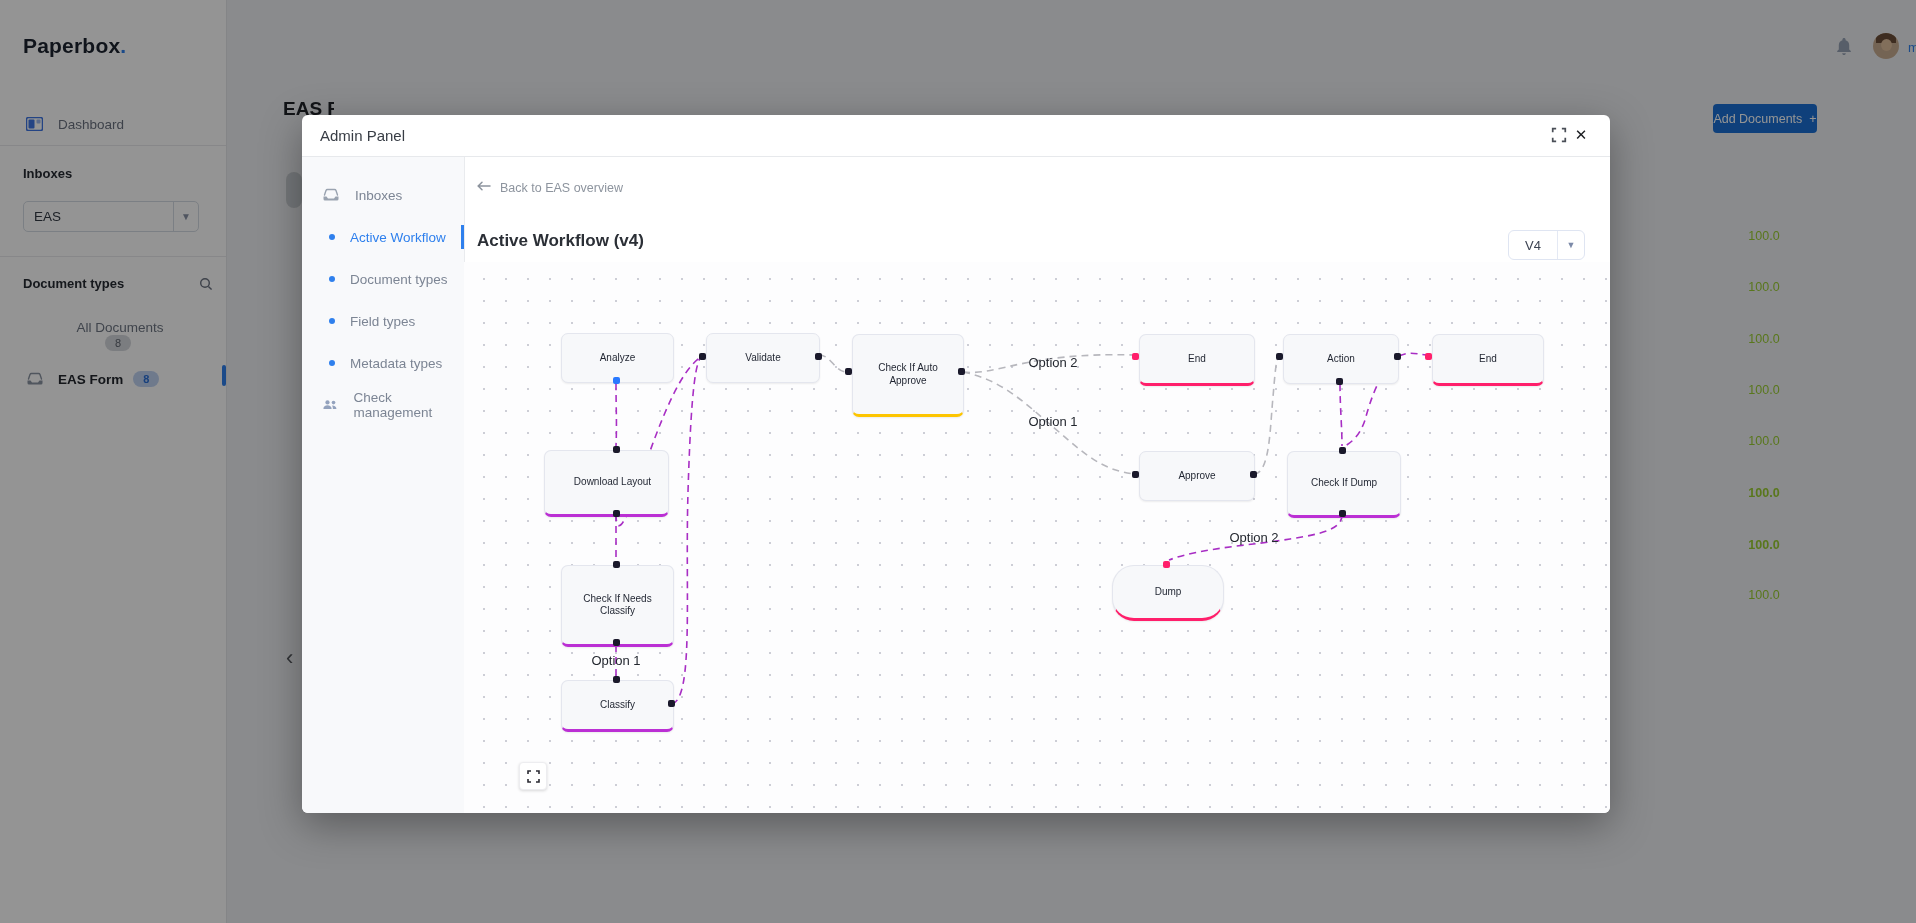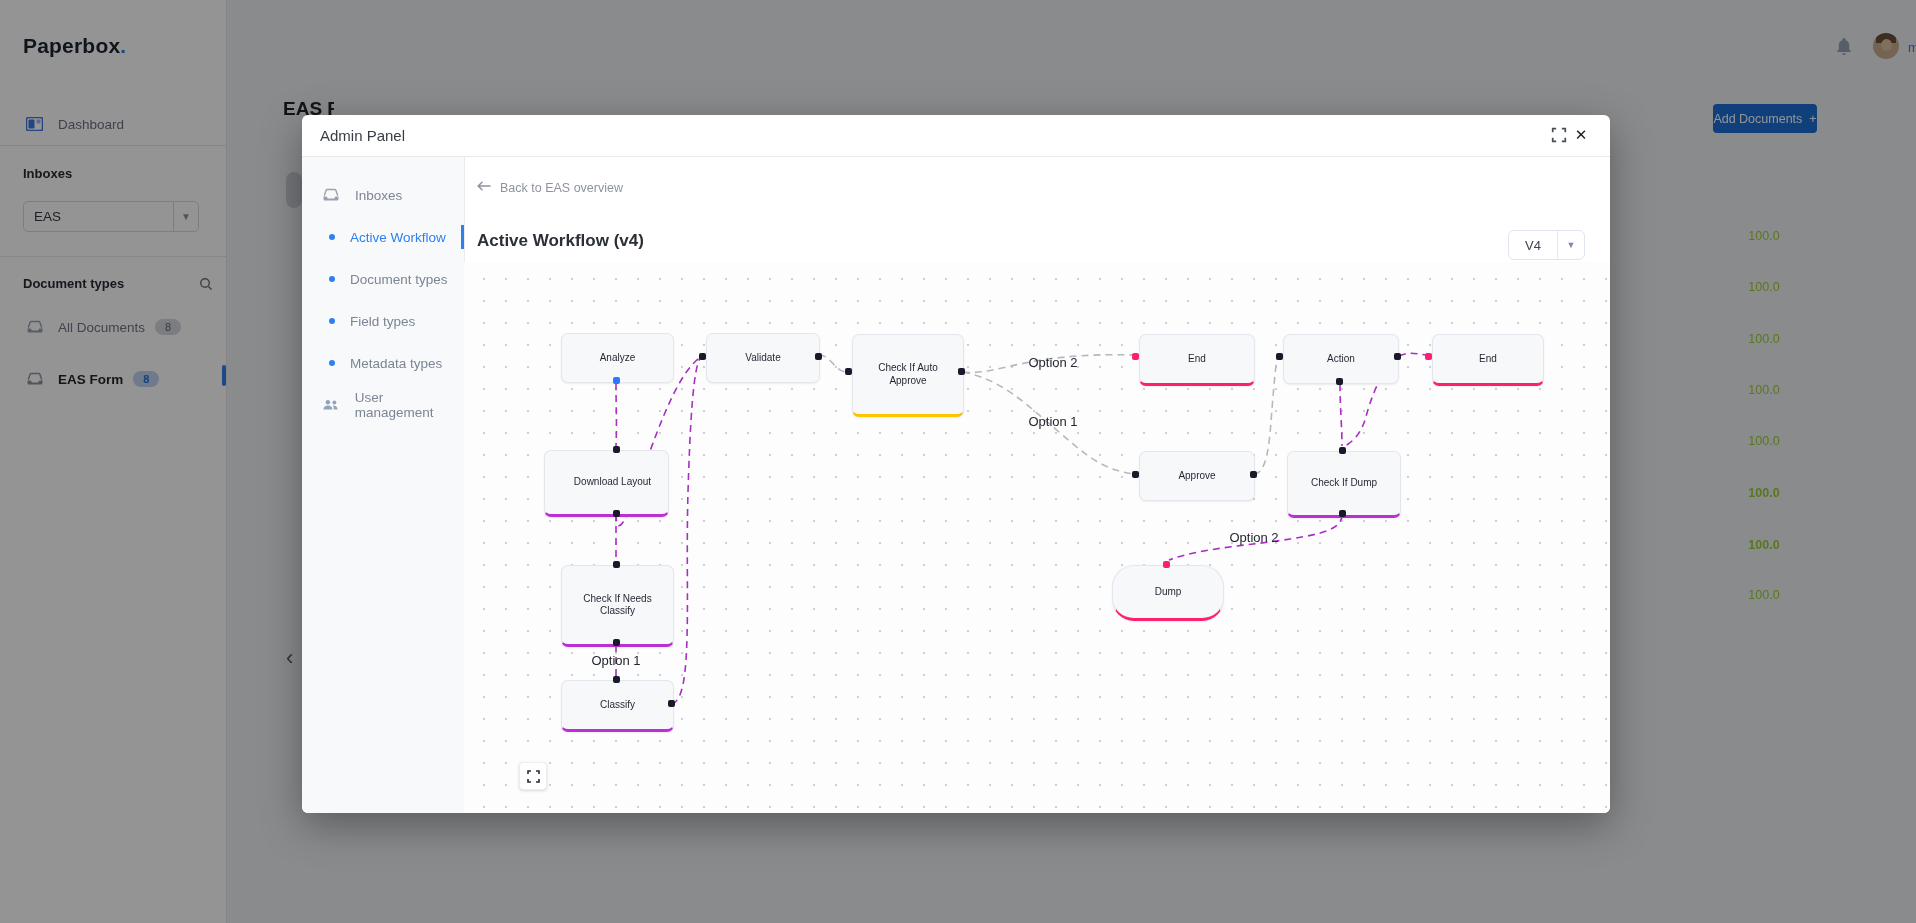--- a/index.html
+++ b/index.html
@@ -116,21 +116,21 @@
         <span class="caret">▼</span>
       </div>
 
       <div class="side-divider" style="top:256px;"></div>
       <div class="section-label" style="top:276px;">Document types</div>
       <svg style="position:absolute;left:199px;top:277px;" width="14" height="14" viewBox="0 0 14 14">
           <circle cx="6" cy="6" r="4.3" fill="none" stroke="#6b7280" stroke-width="1.4"></circle>
           <line x1="9.4" y1="9.4" x2="12.6" y2="12.6" stroke="#6b7280" stroke-width="1.4"></line>
         </svg>
 
-      <div class="doc-row" style="top:312px;">
+      <div class="doc-row" style="top:320px;flex-direction:column;">
         <svg class="ic" width="18" height="14" viewBox="0 0 18 14">
             <path d="M1.5 8.5 L1.5 11 A1.5 1.5 0 0 0 3 12.5 L15 12.5 A1.5 1.5 0 0 0 16.5 11 L16.5 8.5 L13.5 8.5 L12 10.5 L6 10.5 L4.5 8.5 Z" fill="#9aa3b0"></path>
             <path d="M2.5 7 L4 2.5 A1.6 1.6 0 0 1 5.5 1.5 H12.5 A1.6 1.6 0 0 1 14 2.5 L15.5 7" stroke="#9aa3b0" fill="none" stroke-width="1.4" stroke-linecap="round"></path>
           </svg>
         <span class="t">All Documents</span>
         <span class="badge gray">8</span>
       </div>
 
       <div class="doc-row" style="top:364px;">
         <svg class="ic" width="18" height="14" viewBox="0 0 18 14">
@@ -211,21 +211,21 @@
         <span class="bullet"></span>
         <span class="nv-lbl">Metadata types</span>
       </div>
       <div class="nav-item" style="top:235px;">
         <svg class="nv-ic" width="18" height="12" viewBox="0 0 18 12">
             <circle cx="6" cy="3.2" r="2.3" fill="#93a2bd"></circle>
             <path d="M1.5 10.5 C1.5 7.8 3.5 6.4 6 6.4 C8.5 6.4 10.5 7.8 10.5 10.5 Z" fill="#93a2bd"></path>
             <circle cx="12.6" cy="3.4" r="2" fill="#93a2bd"></circle>
             <path d="M11.4 6.6 C13.8 6.8 15.8 8 15.8 10.5 H11.9 C11.9 9 11.8 7.5 11 6.7 Z" fill="#93a2bd"></path>
           </svg>
-        <span class="nv-lbl">User management</span>
+        <span class="nv-lbl">Check management</span>
       </div>
     </div>
 
     <div class="back-link">
       <svg width="14" height="10" viewBox="0 0 14 10">
           <path d="M13 5 H1.5 M5 1.2 L1.2 5 L5 8.8" fill="none" stroke="#8d949e" stroke-width="1.5" stroke-linecap="round"></path>
         </svg>
       <span>Back to EAS overview</span>
     </div>
 

